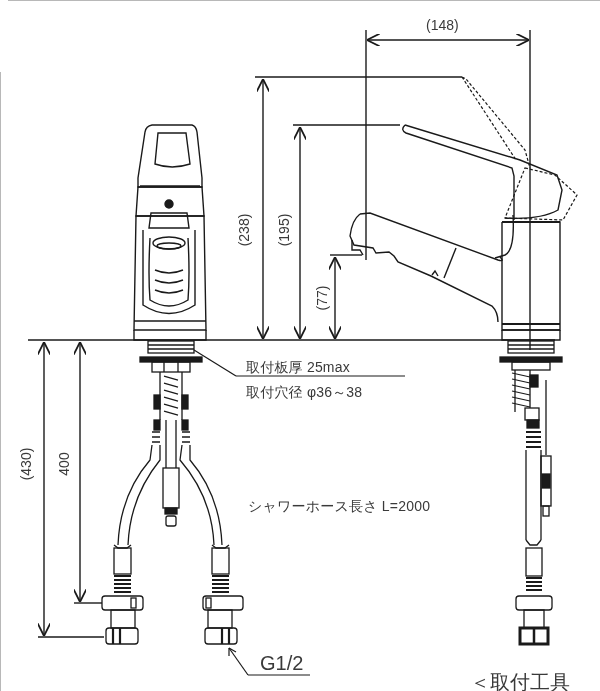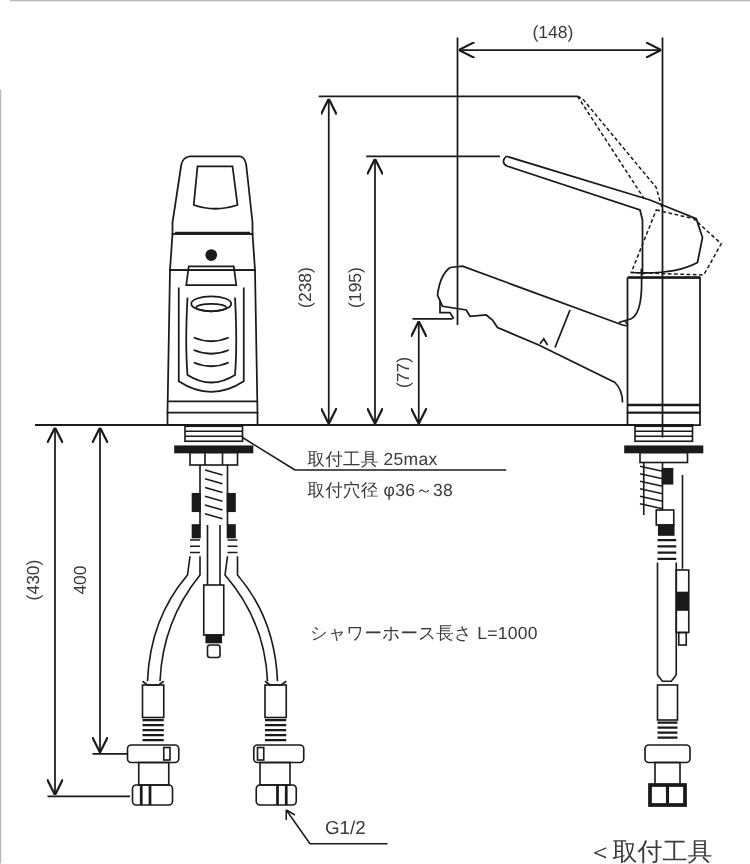--- a/index.html
+++ b/index.html
@@ -189,18 +189,18 @@
 
   <div class="lbl" style="left:426px; top:17px;">(148)</div>
 
   <div class="vlbl" style="left:224px; top:222px; width:40px; text-align:center;">(238)</div>
   <div class="vlbl" style="left:264px; top:222px; width:40px; text-align:center;">(195)</div>
   <div class="vlbl" style="left:306px; top:290px; width:32px; text-align:center;">(77)</div>
 
   <div class="vlbl" style="left:6px; top:456px; width:40px; text-align:center;">(430)</div>
   <div class="vlbl" style="left:44px; top:456px; width:40px; text-align:center;">400</div>
 
-  <div class="lbl note" style="left:246px; top:359px;">取付工具 25max</div>
+  <div class="lbl note" style="left:246px; top:359px;">取付板厚 25max</div>
   <div class="lbl note" style="left:246px; top:384px;text-align:center;">取付穴径 φ36～38</div>
-  <div class="lbl note" style="left:248px; top:498px;">シャワーホース長さ L=1000</div>
-  <div class="lbl" style="left:260px; top:655px; font-size:15px;">G1/2</div>
+  <div class="lbl note" style="left:248px; top:498px;">シャワーホース長さ L=2000</div>
+  <div class="lbl" style="left:260px; top:655px; font-size:20px;">G1/2</div>
   <div class="lbl" style="left:470px; top:670px; font-size:20px; line-height:24px;">＜取付工具</div>
 </div>
 
 </body></html>

